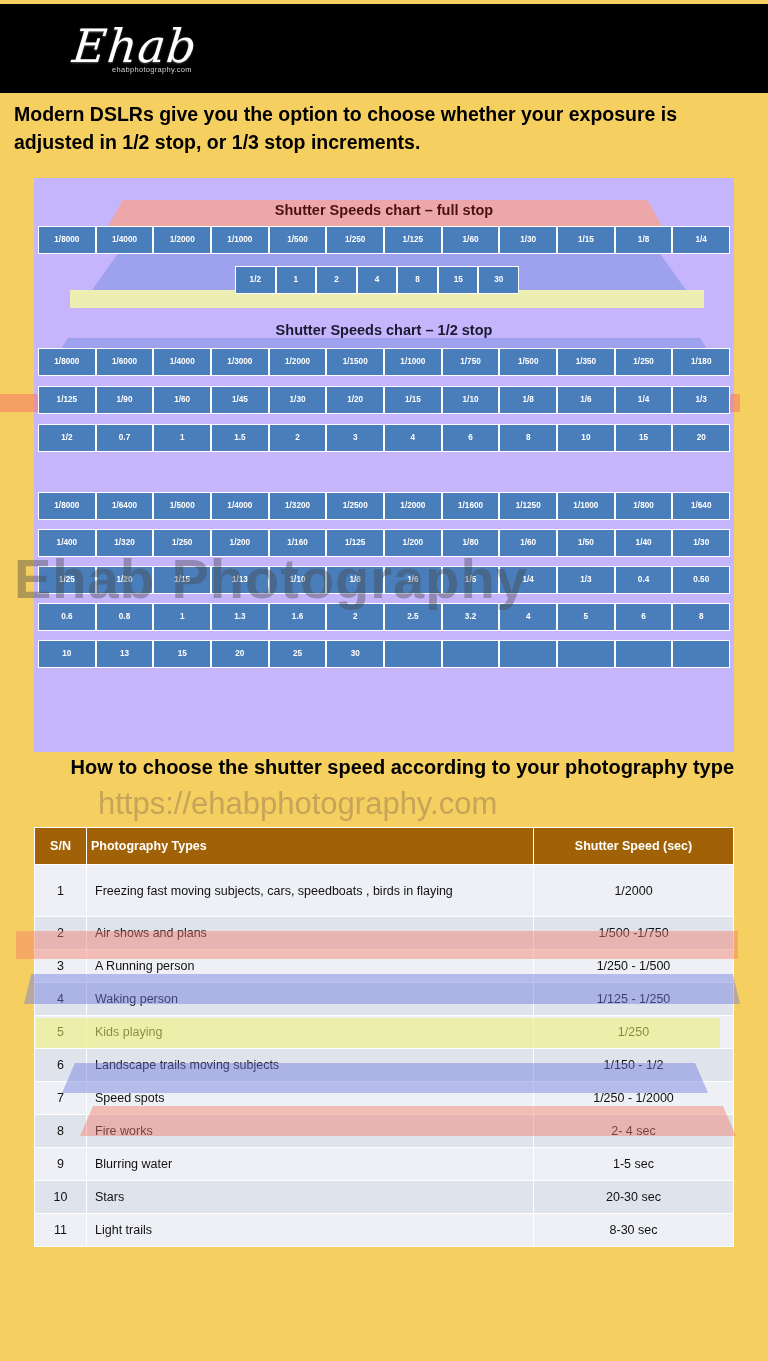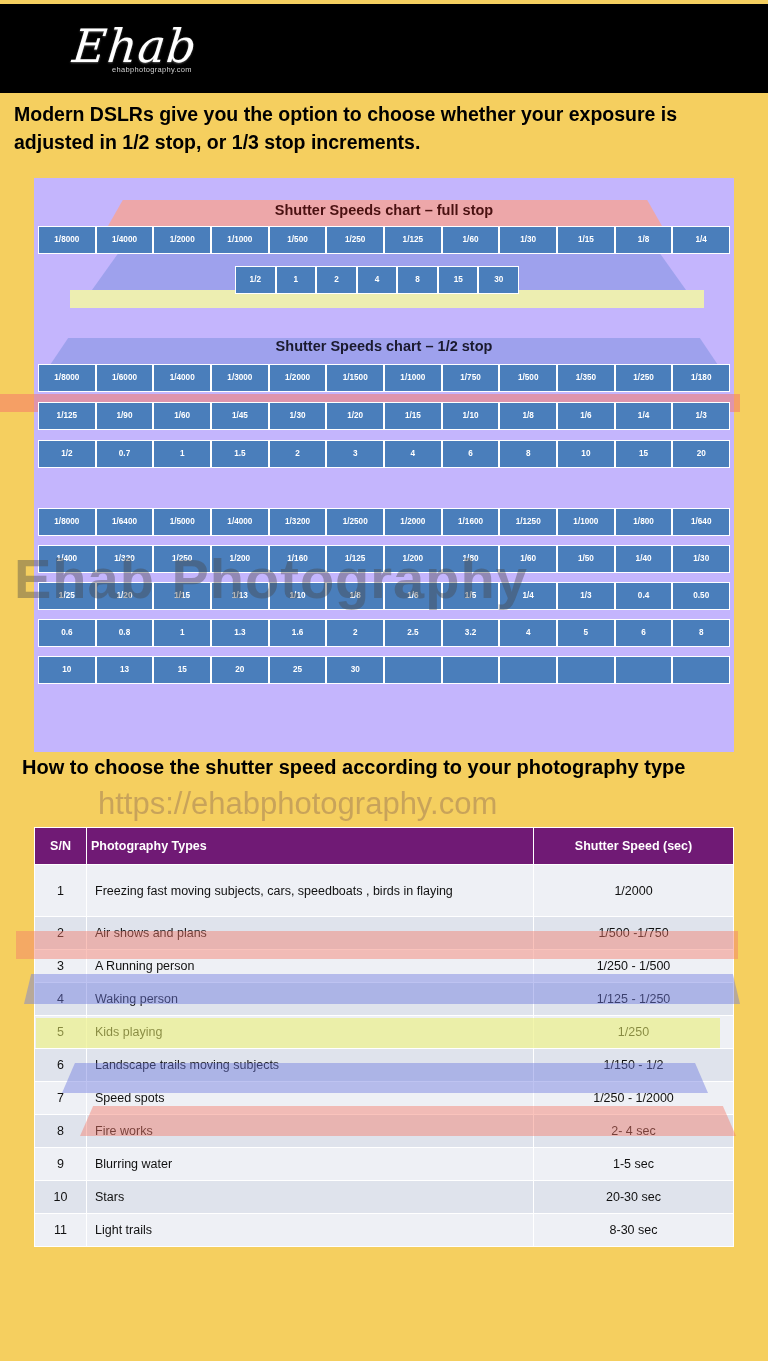--- a/index.html
+++ b/index.html
@@ -133,39 +133,39 @@
     font-family: "Liberation Sans", sans-serif;
     font-size: 31px;
     white-space: nowrap;
     pointer-events: none;
   }
 
   
   .table-heading {
     position: absolute;
     top: 753px; left: 0; width: 768px;
-    text-align: left;
+    text-align: right;
     color: #000000;
     font-weight: bold;
     font-size: 20px;
     line-height: 1.45;
-    padding: 0 22px;
+    padding: 0 34px;
     z-index: 5;
   }
 
   
   .ptable {
     position: absolute;
     top: 827px; left: 34px;
     width: 700px;
     border-collapse: collapse;
     z-index: 3;
   }
   .ptable th {
-    background: #701a75;
+    background: #a16207;
     color: #ffffff;
     font-size: 12.5px;
     font-weight: bold;
     padding: 11px 4px;
     border: 1px solid #ffffff;
   }
   .ptable td {
     font-size: 12.5px;
     color: #111111;
     padding: 9px 8px;
@@ -229,21 +229,21 @@
           <div class="cell">1</div>
           <div class="cell">2</div>
           <div class="cell">4</div>
           <div class="cell">8</div>
           <div class="cell">15</div>
           <div class="cell">30</div>
         </div>
       </div>
     </div>
 
-    <div style="padding-top:44px;">
+    <div style="padding-top:28px;">
       <div class="chart-title">Shutter Speeds chart – 1/2 stop</div>
       <div style="padding:0 4px;margin-top:10px;">
         <div class="row">
           <div class="cell">1/8000</div>
           <div class="cell">1/6000</div>
           <div class="cell">1/4000</div>
           <div class="cell">1/3000</div>
           <div class="cell">1/2000</div>
           <div class="cell">1/1500</div>
           <div class="cell">1/1000</div>

